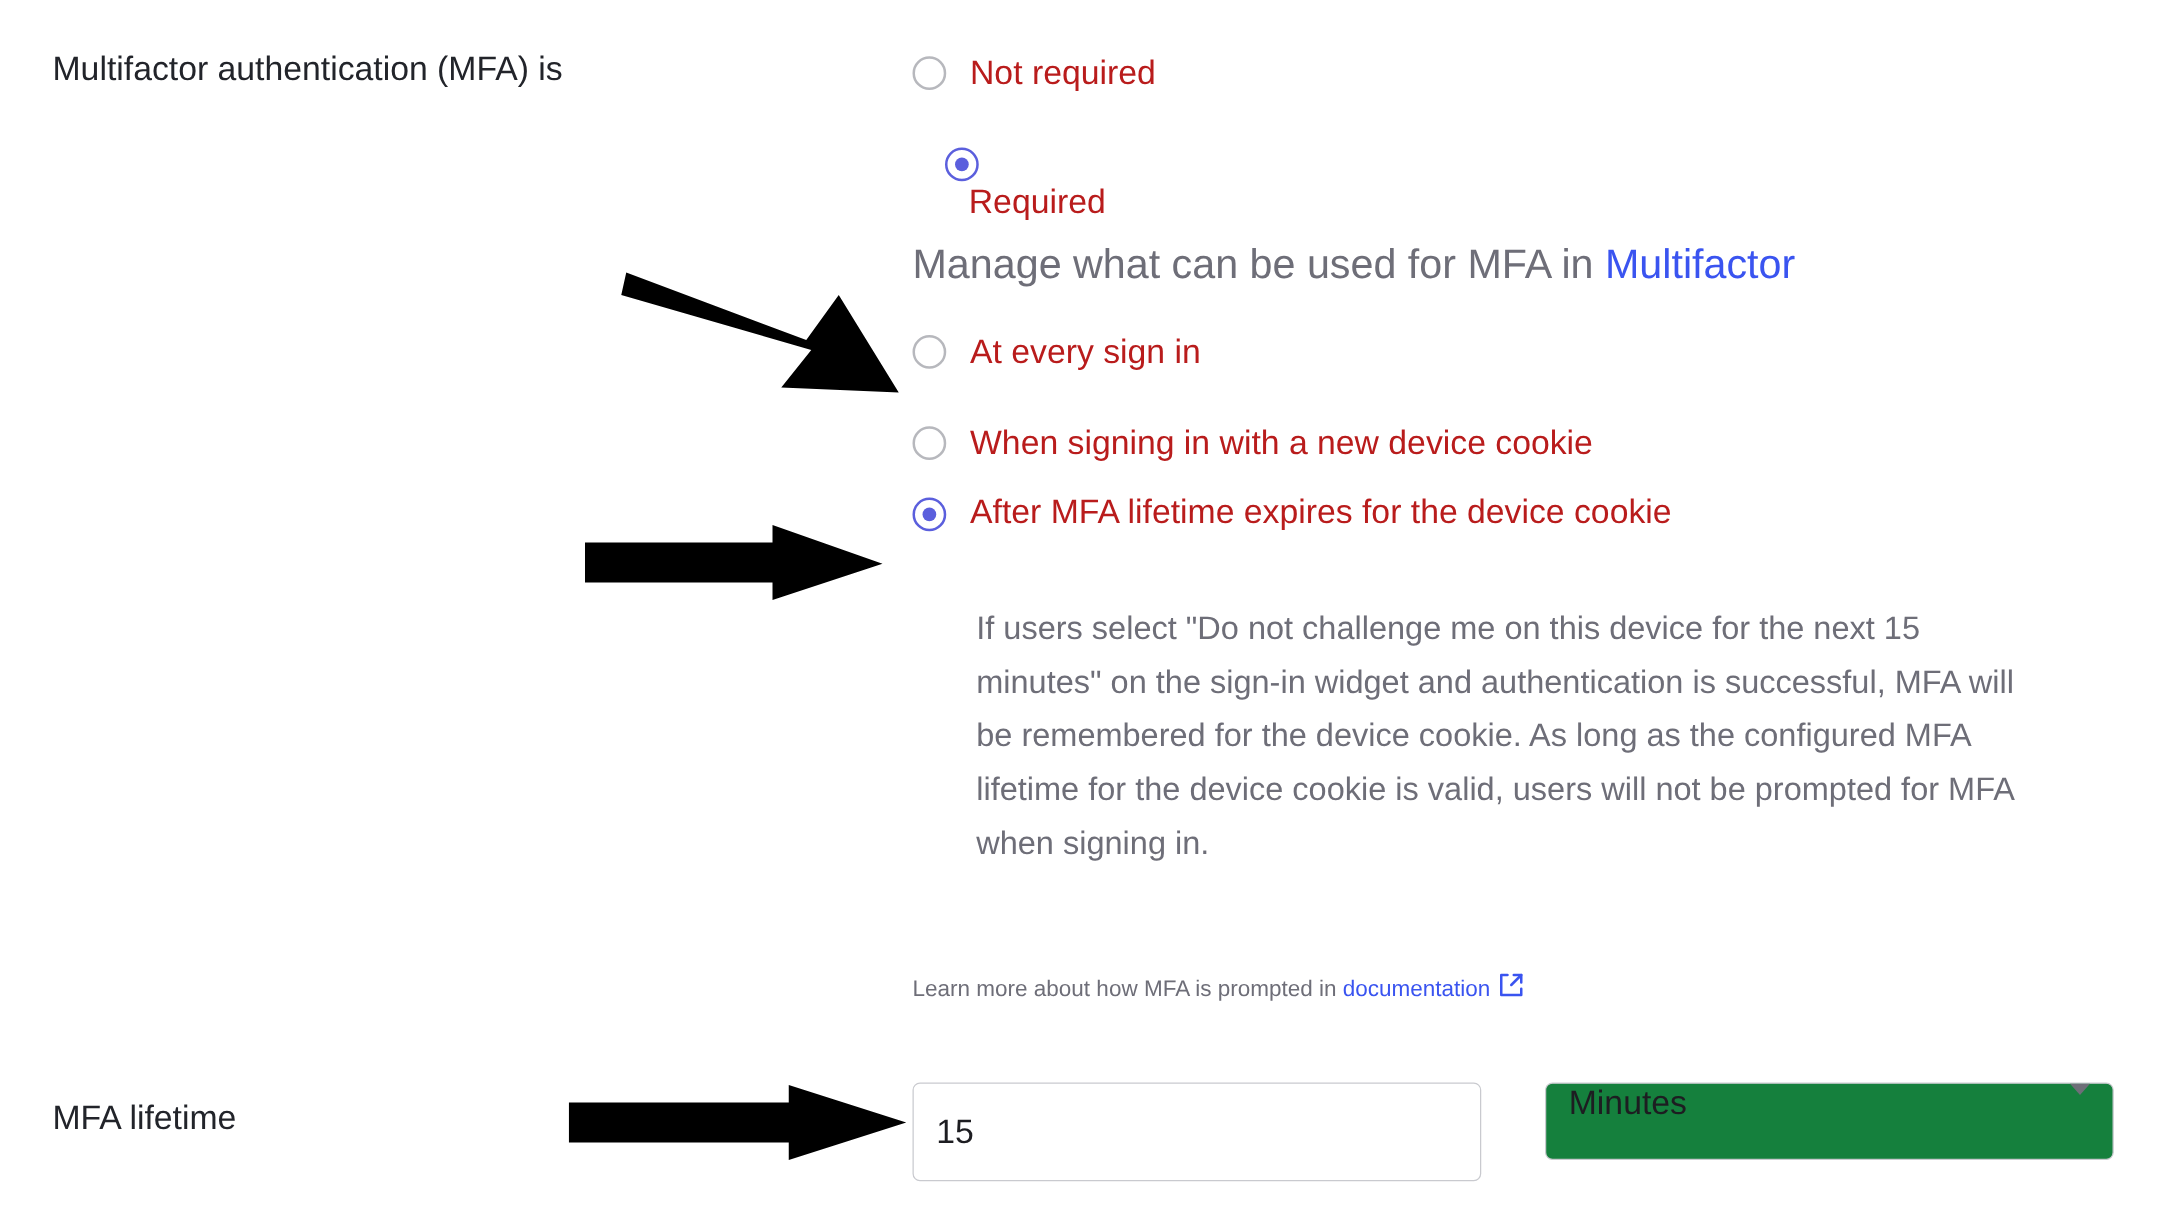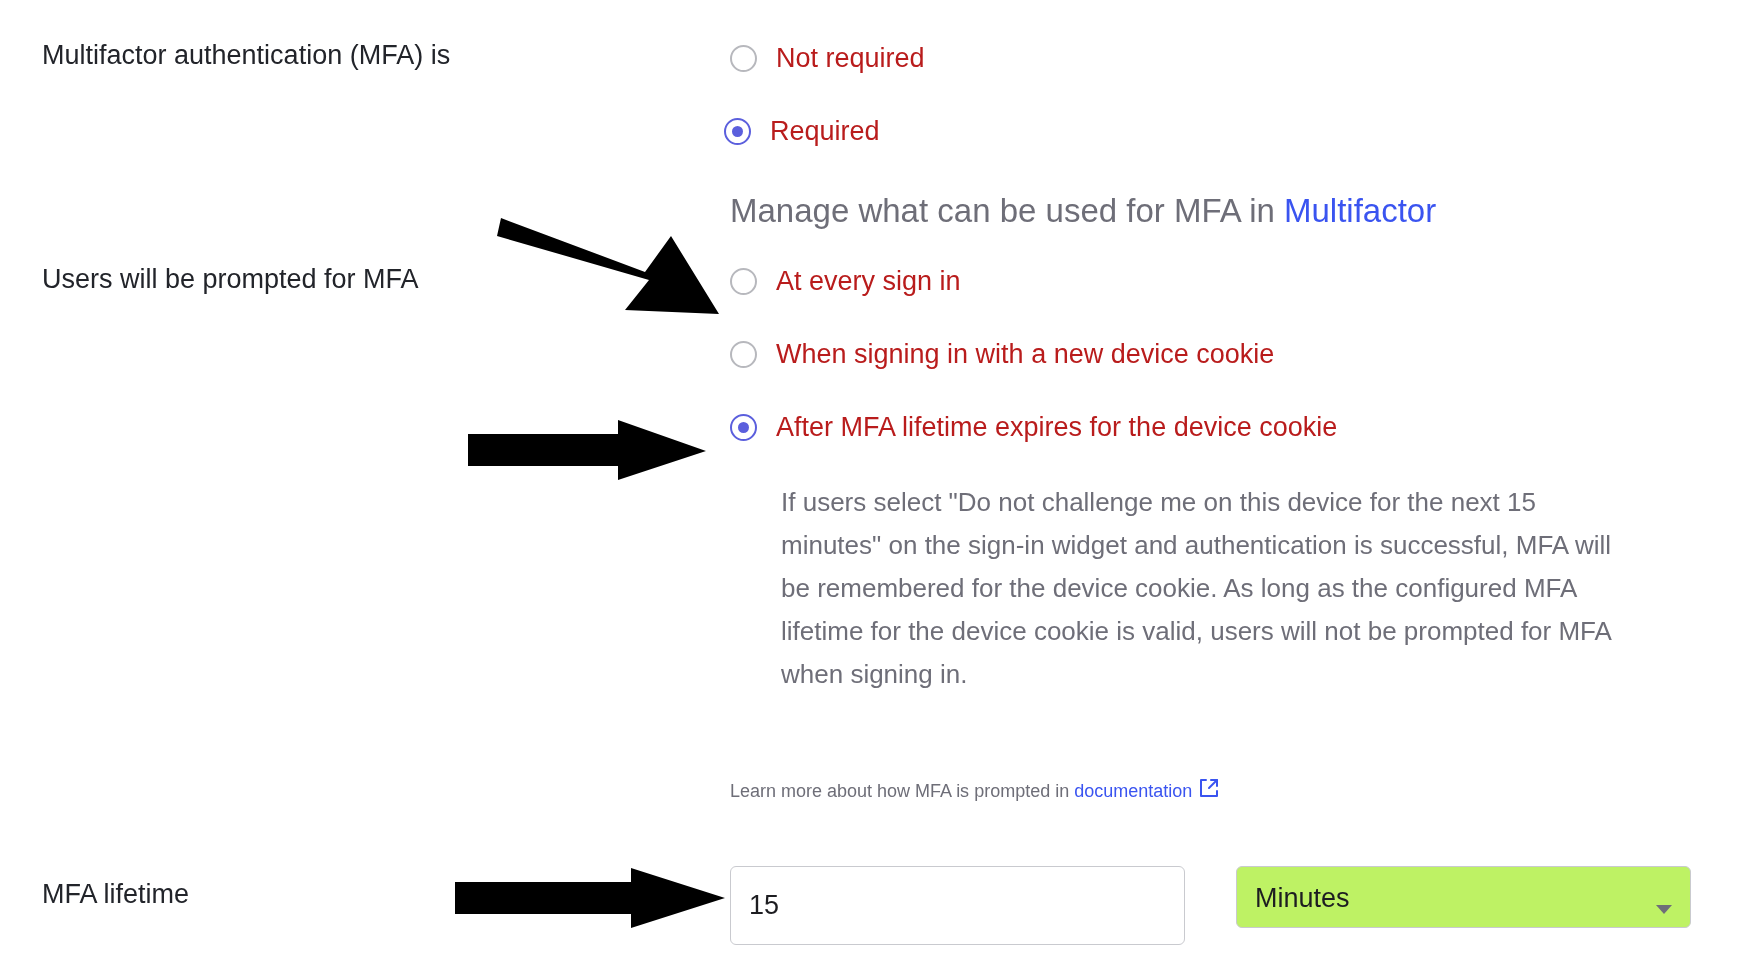--- a/index.html
+++ b/index.html
@@ -121,24 +121,24 @@
     color: #1d1d21;
     padding: 0 18px;
     outline: none;
   }
 
   .select-wrap {
     position: absolute;
     box-sizing: border-box;
     border: 1px solid #c9cacf;
     border-radius: 6px;
-    background: #bef264;
+    background: #15803d;
     display: flex;
-    align-items: flex-end;
-    padding: 13px 18px;
+    align-items: flex-start;
+    padding: 0 18px;
   }
   .select-value {
     font-size: 27px;
     color: #1d1d21;
     flex: 1 1 auto;
   }
   .caret {
     width: 0;
     height: 0;
     border-left: 8px solid transparent;
@@ -158,42 +158,41 @@
 
 <div class="form">
 
   <div class="field-label" style="left:42px; top:38px;">Multifactor authentication (MFA) is</div>
 
   <div class="radio-item" style="left:730px; top:42px;">
     <span class="radio"></span>
     <span class="radio-label">Not required</span>
   </div>
 
-  <div class="radio-item" style="left:724px; top:115px;">
+  <div class="radio-item" style="left:756px; top:115px;flex-direction:column;">
     <span class="radio checked"></span>
     <span class="radio-label">Required</span>
   </div>
 
   <div class="helper-text" style="left:730px; top:195px;">
     <span>Manage what can be used for MFA in </span><a class="link" href="#">Multifactor</a>
   </div>
 
-  <div class="field-label" style="left:42px; top:262px;">Users will be prompted for MFA</div>
 
   <div class="radio-item" style="left:730px; top:265px;">
     <span class="radio"></span>
     <span class="radio-label">At every sign in</span>
   </div>
 
   <div class="radio-item" style="left:730px; top:338px;justify-content:flex-end;">
     <span class="radio"></span>
     <span class="radio-label">When signing in with a new device cookie</span>
   </div>
 
-  <div class="radio-item" style="left:730px; top:411px;">
+  <div class="radio-item" style="left:730px; top:393px;align-items:flex-end;">
     <span class="radio checked"></span>
     <span class="radio-label">After MFA lifetime expires for the device cookie</span>
   </div>
 
   <div class="desc" style="left:781px; top:481px;">If users select "Do not challenge me on this device for the next 15 minutes" on the sign-in widget and authentication is successful, MFA will be remembered for the device cookie. As long as the configured MFA lifetime for the device cookie is valid, users will not be prompted for MFA when signing in.</div>
 
   <div class="learn-more" style="left:730px; top:775px;">
     <span>Learn more about how MFA is prompted in </span><a class="link" href="#">documentation</a><span class="ext-icon">
       <svg width="22" height="22" viewBox="0 0 22 22" fill="none" xmlns="http://www.w3.org/2000/svg">
         <path d="M8 3H3v16h16v-5" stroke="#3a54f0" stroke-width="2" fill="none" stroke-linecap="round" stroke-linejoin="round"></path>

